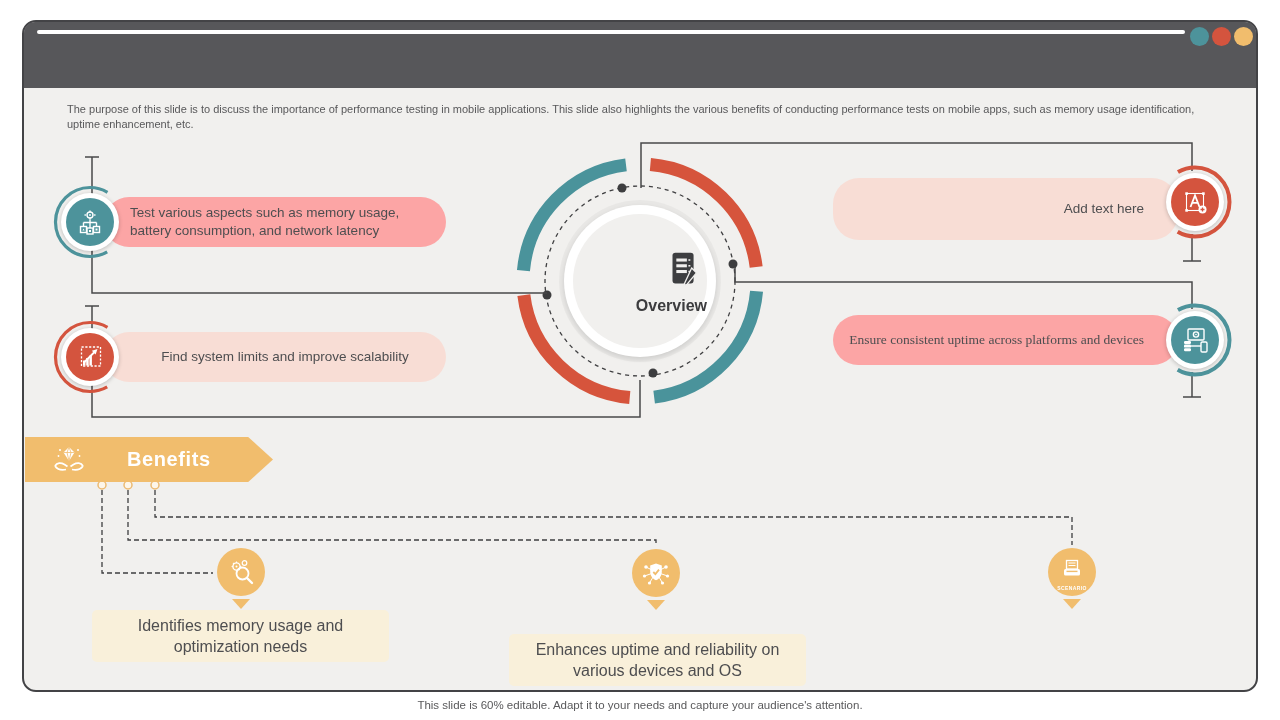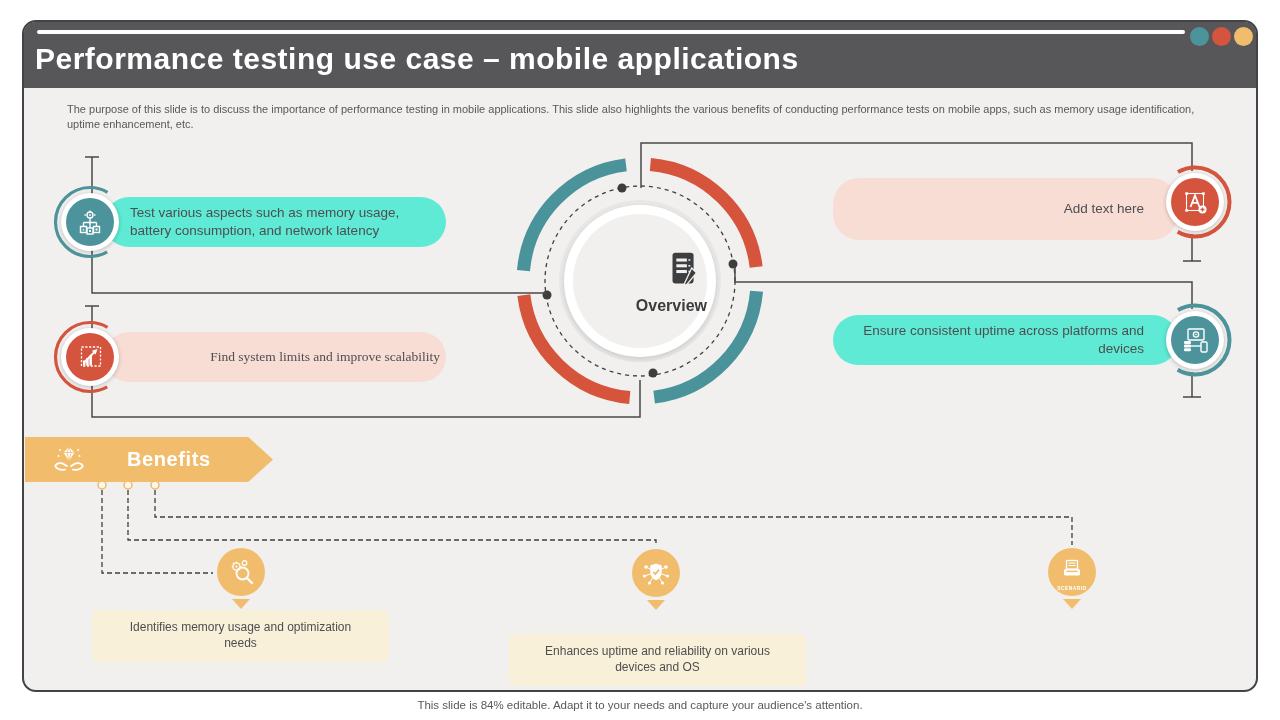--- a/index.html
+++ b/index.html
@@ -19,21 +19,21 @@
 
   
   .hub-outer{position:absolute;left:564px;top:205px;width:152px;height:152px;border-radius:50%;
              background:#ffffff;box-shadow:0 0 0 5px rgba(0,0,0,0.035),0 2px 5px rgba(0,0,0,0.12);z-index:3;}
   .hub-inner{position:absolute;left:9px;top:9px;width:134px;height:134px;border-radius:50%;background:#f1f0ee;
              display:flex;flex-direction:column;align-items:flex-end;justify-content:center;}
   .hub-label{font-size:16px;font-weight:bold;color:#3c3c3e;margin-top:4px;}
 
   
   .pill{position:absolute;border-radius:26px;z-index:3;display:flex;align-items:center;box-sizing:border-box;}
-  .pill.teal{background:#5eead4;}
+  .pill.teal{background:#fca5a5;}
   .pill.red{background:#f8ddd5;}
   .pill-text{font-size:13.5px;color:#4e4e50;line-height:1.3;}
 
   
   .icon-circle{position:absolute;width:58px;height:58px;border-radius:50%;background:#ffffff;
                box-shadow:0 1px 4px rgba(0,0,0,0.22);z-index:4;display:flex;align-items:center;justify-content:center;}
   .icon-fill{width:48px;height:48px;border-radius:50%;display:flex;align-items:center;justify-content:center;}
   .fill-teal{background:#4d939b;}
   .fill-red{background:#d4543e;}
 
@@ -42,36 +42,35 @@
           clip-path:polygon(0 0,90% 0,100% 50%,90% 100%,0 100%);display:flex;align-items:center;}
   .banner-label{font-size:20px;font-weight:bold;color:#ffffff;letter-spacing:0.6px;margin-left:40px;}
 
   
   .benefit-circle{position:absolute;width:48px;height:48px;border-radius:50%;background:#f1bd6d;z-index:3;
                   display:flex;align-items:center;justify-content:center;}
   .benefit-caption{position:absolute;left:0;right:0;bottom:5px;text-align:center;font-size:5px;
                    color:#ffffff;font-weight:bold;letter-spacing:0.4px;}
   .benefit-box{position:absolute;height:52px;background:#f9f0da;border-radius:5px;z-index:3;
                display:flex;align-items:center;justify-content:center;}
-  .benefit-text{font-size:12px;color:#4e4e50;text-align:center;line-height:1.32;}
+  .benefit-text{font-size:16px;color:#4e4e50;text-align:center;line-height:1.32;}
 
   .footer{position:absolute;left:0;top:699px;width:1280px;text-align:center;font-size:11.5px;color:#59595b;z-index:3;}
 </style>
 </head>
 <body>
 
 <div id="stage">
 
   <div class="frame">
     <div class="header">
       <div class="accent-line"></div>
       <div class="win-dot" style="left:1166px;background:#4d939b;"></div>
       <div class="win-dot" style="left:1188px;background:#d4543e;"></div>
       <div class="win-dot" style="left:1210px;background:#f1bd6d;"></div>
-      <div class="title">Performance testing use case – mobile applications</div>
     </div>
   </div>
 
   <div class="desc">The purpose of this slide is to discuss the importance of performance testing in mobile applications. This slide also highlights the various benefits of conducting performance tests on mobile apps, such as memory usage identification, uptime enhancement, etc.</div>
 
   <svg id="overlay" width="1280" height="720" viewBox="0 0 1280 720">
 
     <circle cx="640" cy="281" r="117" fill="none" stroke="#4a939b" stroke-width="13" stroke-dasharray="159.28 208.29" stroke-dashoffset="-10.21"></circle>
     <circle cx="640" cy="281" r="117" fill="none" stroke="#d6543c" stroke-width="13" stroke-dasharray="159.28 208.29" stroke-dashoffset="-193.96"></circle>
 
@@ -150,21 +149,21 @@
           <rect x="12" y="21" width="6" height="6"></rect>
           <rect x="18.5" y="19.5" width="6" height="6"></rect>
         <polygon points="7.4,23.6 8.5,21.4 9.6,23.6" fill="#ffffff" stroke="none"></polygon>
         <rect x="14" y="23" width="2" height="2" fill="#ffffff" stroke="none"></rect>
         <rect x="20.5" y="21.5" width="2" height="2" fill="#ffffff" stroke="none"></rect>
       </svg>
     </div>
   </div>
 
   <div class="pill red" style="left:104px;top:332px;width:342px;height:50px;padding-left:26px;">
-    <div class="pill-text" style="width:310px;text-align:right;font-family:Liberation Serif, serif;">Find system limits and improve scalability</div>
+    <div class="pill-text" style="width:310px;text-align:center;">Find system limits and improve scalability</div>
   </div>
   <div class="icon-circle" style="left:61px;top:328px;">
     <div class="icon-fill fill-red">
       <svg width="30" height="30" viewBox="0 0 30 30" fill="none">
         <rect x="6.5" y="5" width="19" height="19" stroke="#ffffff" stroke-width="1.3" stroke-dasharray="2.2 1.6"></rect>
         <g fill="#ffffff">
           <rect x="8" y="18.5" width="2.5" height="5"></rect>
             <rect x="11.2" y="16" width="2.5" height="7.5"></rect>
             <rect x="14.4" y="13.5" width="2.5" height="10"></rect>
         </g>
@@ -187,21 +186,21 @@
           <rect x="5.3" y="22.1" width="2.6" height="2.6"></rect>
         </g>
         <path d="M10.5 20 L15 8.5 L19.5 20 M12.2 15.9 H17.8" stroke="#ffffff" stroke-width="1.8"></path>
         <circle cx="22.5" cy="22.5" r="4" fill="#ffffff"></circle>
         <path d="M22.5 20.5 V24.5 M20.5 22.5 H24.5" stroke="#d4543e" stroke-width="1.3"></path>
       </svg>
     </div>
   </div>
 
   <div class="pill teal" style="left:833px;top:315px;width:345px;height:50px;justify-content:flex-end;padding-right:34px;">
-    <div class="pill-text" style="width:310px;text-align:right;">Ensure consistent uptime across platforms and devices</div>
+    <div class="pill-text" style="width:310px;text-align:right;font-family:Liberation Serif, serif;">Ensure consistent uptime across platforms and devices</div>
   </div>
   <div class="icon-circle" style="left:1166px;top:311px;">
     <div class="icon-fill fill-teal">
       <svg width="32" height="32" viewBox="0 0 32 32" fill="none" stroke="#ffffff" stroke-width="1.4">
         <rect x="9" y="5" width="16" height="11" rx="1"></rect>
         <circle cx="17" cy="10.5" r="2.6"></circle>
         <circle cx="17" cy="10.5" r="0.8" fill="#ffffff" stroke="none"></circle>
         <g fill="#ffffff" stroke="none">
           <rect x="5" y="17" width="7" height="3" rx="1.2"></rect>
             <rect x="5" y="20.6" width="7" height="3" rx="1.2"></rect>
@@ -267,15 +266,15 @@
   <div class="benefit-circle" style="left:1048px;top:548px;">
     <svg width="30" height="30" viewBox="0 0 30 30" fill="none">
       <rect x="9.5" y="3.5" width="11" height="8.5" stroke="#ffffff" stroke-width="1.3"></rect>
       <path d="M11.5 6 H18.5 M11.5 8.5 H18.5" stroke="#ffffff" stroke-width="1"></path>
       <rect x="7" y="12" width="16" height="6.5" rx="1.5" fill="#ffffff"></rect>
       <rect x="9.5" y="13.7" width="11" height="1.4" fill="#f1bd6d"></rect>
     </svg>
     <div class="benefit-caption">SCENARIO</div>
   </div>
 
-  <div class="footer">This slide is 84% editable. Adapt it to your needs and capture your audience's attention.</div>
+  <div class="footer">This slide is 60% editable. Adapt it to your needs and capture your audience's attention.</div>
 
 </div>
 
 </body></html>

